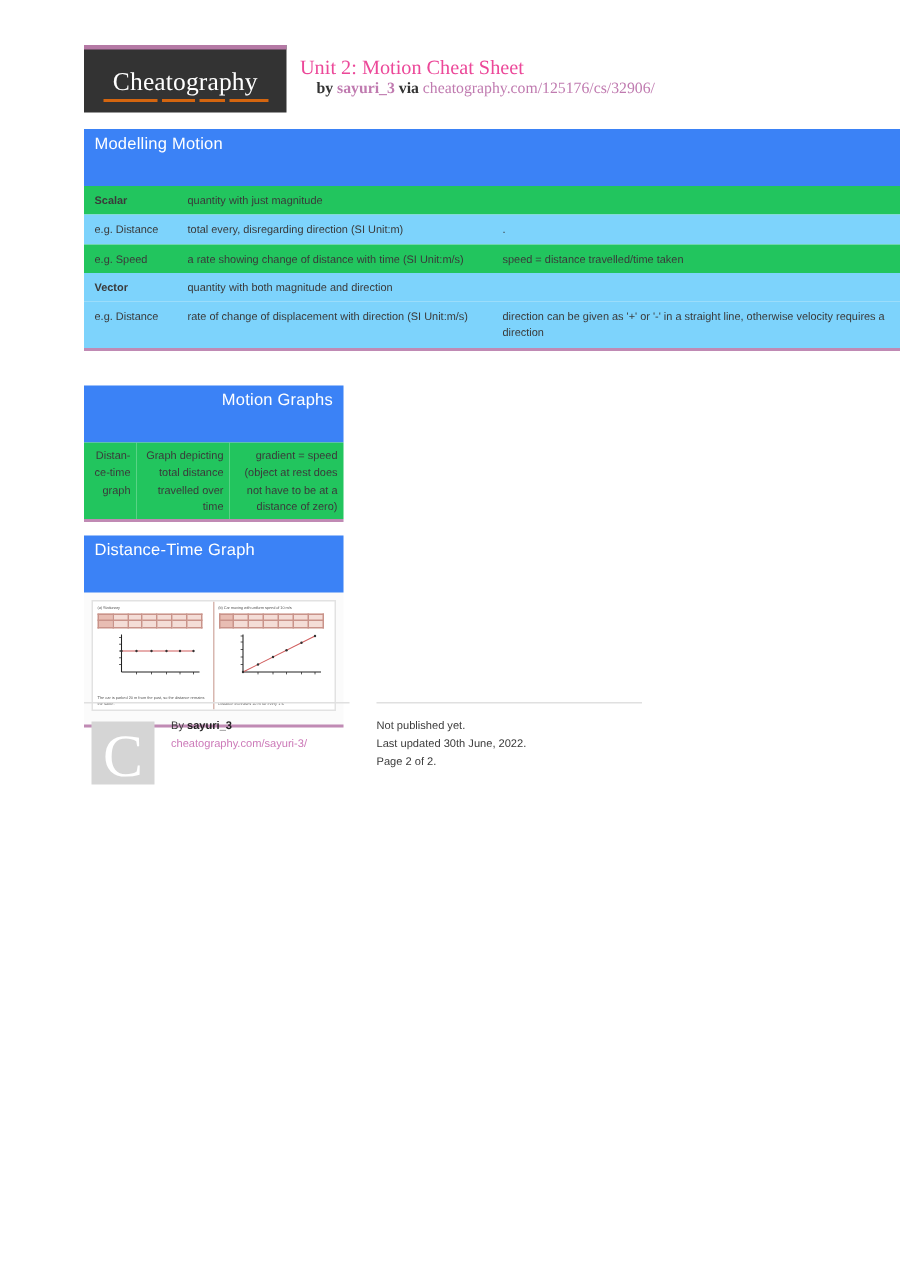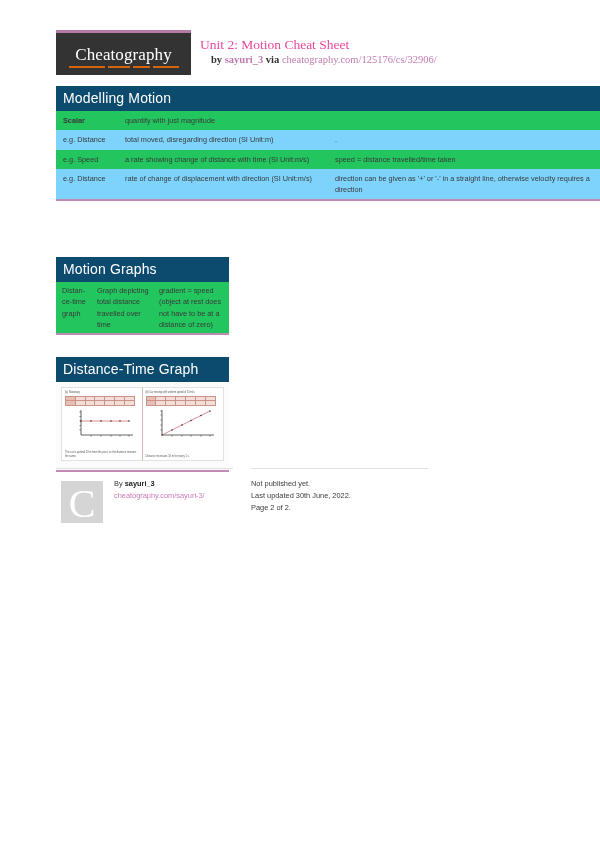--- a/index.html
+++ b/index.html
@@ -86,24 +86,24 @@
   .byline .lnk { color: #c07bb0; }
   .byline .author { font-weight: bold; color: #c07bb0; }
 
   
   .block {
     position: absolute;
     background: #fbfbfb;
     border-bottom: 2px solid #c08ab4;
   }
   .block-title {
-    background: #0c4a6e;
+    background: #3b82f6;
     color: #ffffff;
-    font-size: 14px;
-    padding: 4px 7px 5px 7px;
+    font-size: 11px;
+    padding: 4px 7px 22px 7px;
     letter-spacing: 0.15px;
   }
   table.cs {
     width: 100%;
     border-collapse: collapse;
     table-layout: fixed;
   }
   table.cs td {
     font-size: 7.3px;
     line-height: 1.55;
@@ -126,20 +126,21 @@
   }
   #block-modelling col.c1 { width: 62px; }
   #block-modelling col.c2 { width: 210px; }
   #block-modelling col.c3 { width: 273px; }
 
   
   #block-graphs {
     left: 28px;
     top: 257px;
     width: 173px;
+    text-align: right;
   }
   #block-graphs col.g1 { width: 35px; }
   #block-graphs col.g2 { width: 62px; }
   #block-graphs col.g3 { width: 76px; }
   #block-graphs table.cs td { padding: 3px 4px 3px 6px; }
 
   
   #block-dtgraph {
     left: 28px;
     top: 357px;
@@ -274,27 +275,32 @@
           <col class="c3">
         </colgroup>
       <tbody>
         <tr class="odd">
           <td class="term">Scalar</td>
           <td class="key">quantity with just magnitude</td>
           <td class="key"></td>
         </tr>
         <tr class="even">
           <td class="key">e.g. Distance</td>
-          <td class="key">total moved, disregarding direction (SI Unit:m)</td>
+          <td class="key">total every, disregarding direction (SI Unit:m)</td>
           <td class="key">.</td>
         </tr>
         <tr class="odd">
           <td class="key">e.g. Speed</td>
           <td class="key">a rate showing change of distance with time (SI Unit:m/s)</td>
           <td class="key">speed = distance travelled/time taken</td>
+        </tr>
+        <tr class="even">
+          <td class="term">Vector</td>
+          <td class="key">quantity with both magnitude and direction</td>
+          <td class="key"></td>
         </tr>
         <tr class="even">
           <td class="key">e.g. Distance</td>
           <td class="key">rate of change of displacement with direction (SI Unit:m/s)</td>
           <td class="key">direction can be given as '+' or '-' in a straight line, otherwise velocity requires a direction</td>
         </tr>
       </tbody>
     </table>
   </div>
 

